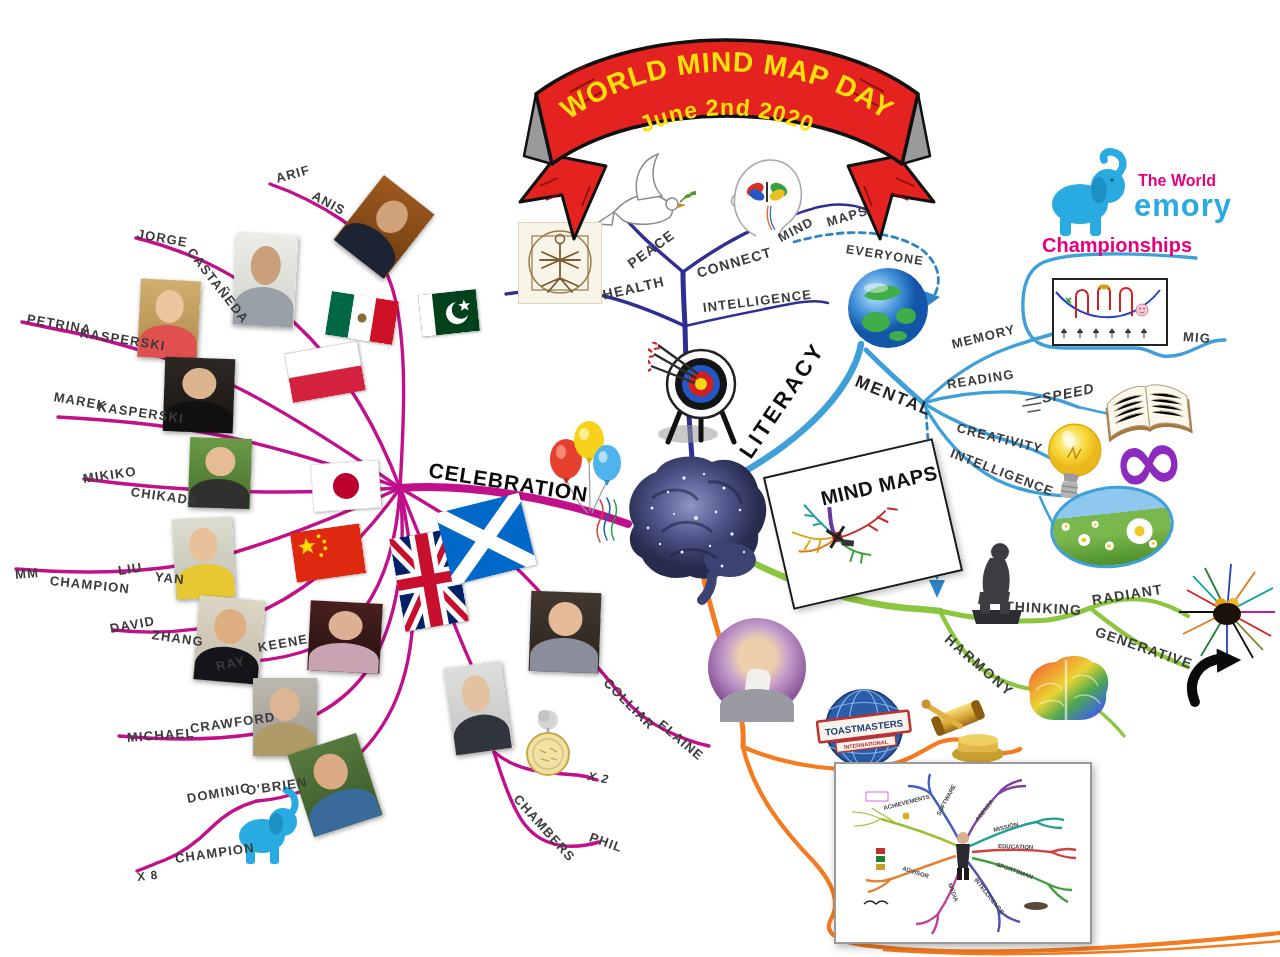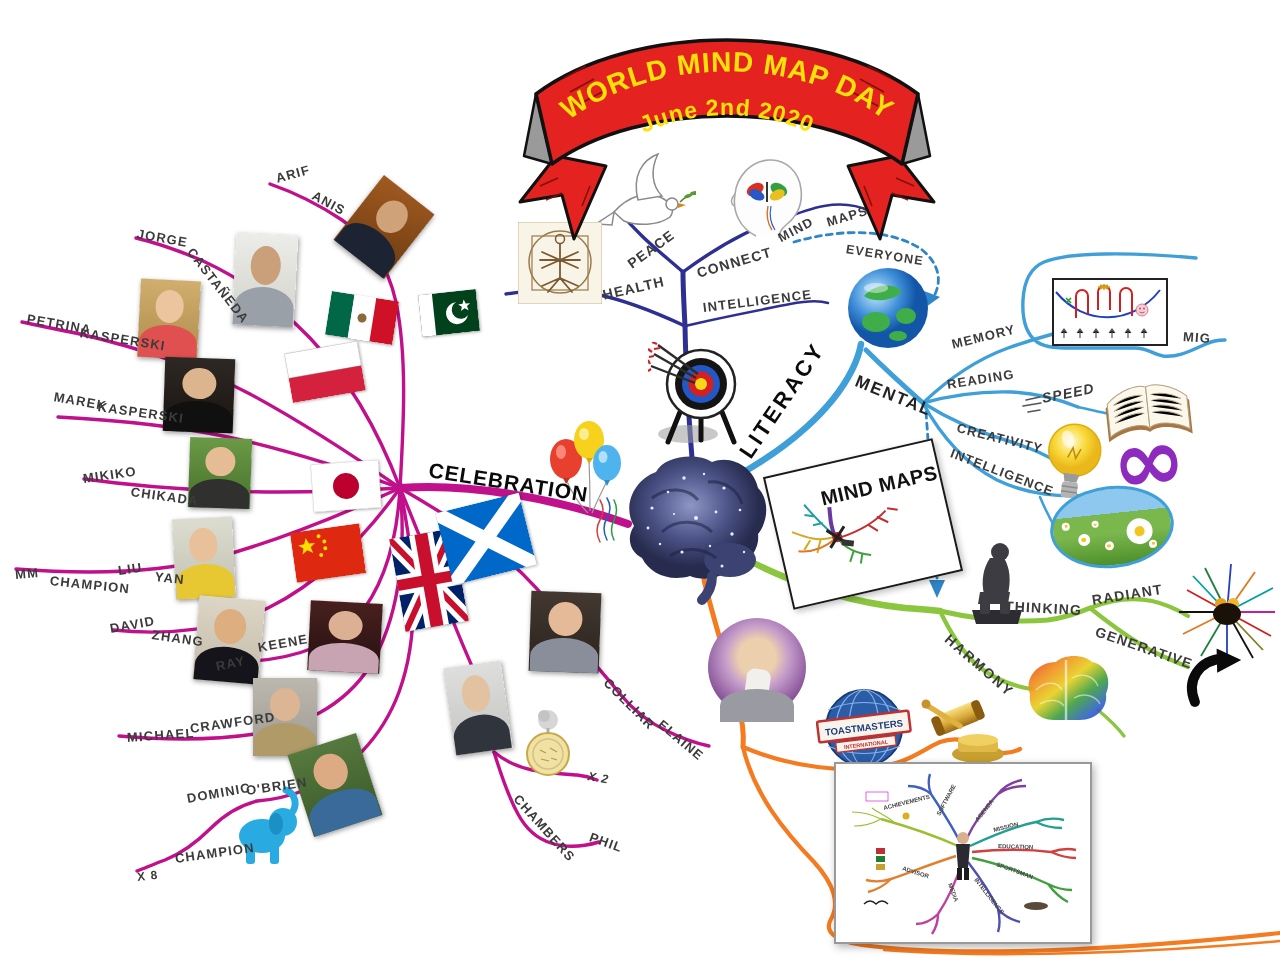--- a/index.html
+++ b/index.html
@@ -469,20 +469,34 @@
     <ellipse cx="62" cy="50" rx="20" ry="6" fill="#f0d060"></ellipse>
     <g transform="rotate(-22 42 28)">
       <rect x="16" y="18" width="52" height="20" rx="9" fill="url(#gold)"></rect>
       <rect x="16" y="18" width="9" height="20" rx="4" fill="#8a5c10"></rect>
       <rect x="59" y="18" width="9" height="20" rx="4" fill="#8a5c10"></rect>
     </g>
     <path d="M 44 36 L 12 16" stroke="#e0b040" stroke-width="5.5" stroke-linecap="round"></path>
     <circle cx="10" cy="14" r="4.5" fill="#c89030"></circle>
   </svg>
 
+  <div class="wmclogo">
+    <svg width="96" height="90" style="position:absolute;left:2px;top:0">
+      <ellipse cx="38" cy="56" rx="28" ry="20" fill="#29abe2"></ellipse>
+      <rect x="18" y="64" width="11" height="24" rx="4" fill="#29abe2"></rect>
+      <rect x="48" y="64" width="11" height="24" rx="4" fill="#29abe2"></rect>
+      <circle cx="66" cy="38" r="17" fill="#29abe2"></circle>
+      <ellipse cx="57" cy="42" rx="8" ry="13" fill="#1b90c4"></ellipse>
+      <path d="M 76 26 C 84 18 82 6 70 4 C 64 3 60 7 62 12" stroke="#29abe2" stroke-width="7.5" fill="none" stroke-linecap="round"></path>
+      <circle cx="70" cy="32" r="1.8" fill="#0a5a80"></circle>
+    </svg>
+    <span class="tw">The World</span>
+    <span class="mem">emory</span>
+    <span class="ch">Championships</span>
+  </div>
 
   <div class="graphbox">
     <svg width="108" height="60">
       <path d="M 2 12 C 30 46 78 46 106 10" stroke="#2040c0" stroke-width="2" fill="none"></path>
       <g stroke="#d02020" stroke-width="2" fill="none">
         <path d="M 22 38 V 16 A 6 6 0 0 1 34 16 V 34"></path>
         <path d="M 44 30 V 12 A 6 6 0 0 1 56 12 V 30"></path>
         <path d="M 66 32 V 14 A 6 6 0 0 1 78 14 V 36"></path>
       </g>
       <g stroke="#d4a018" stroke-width="1.4">

